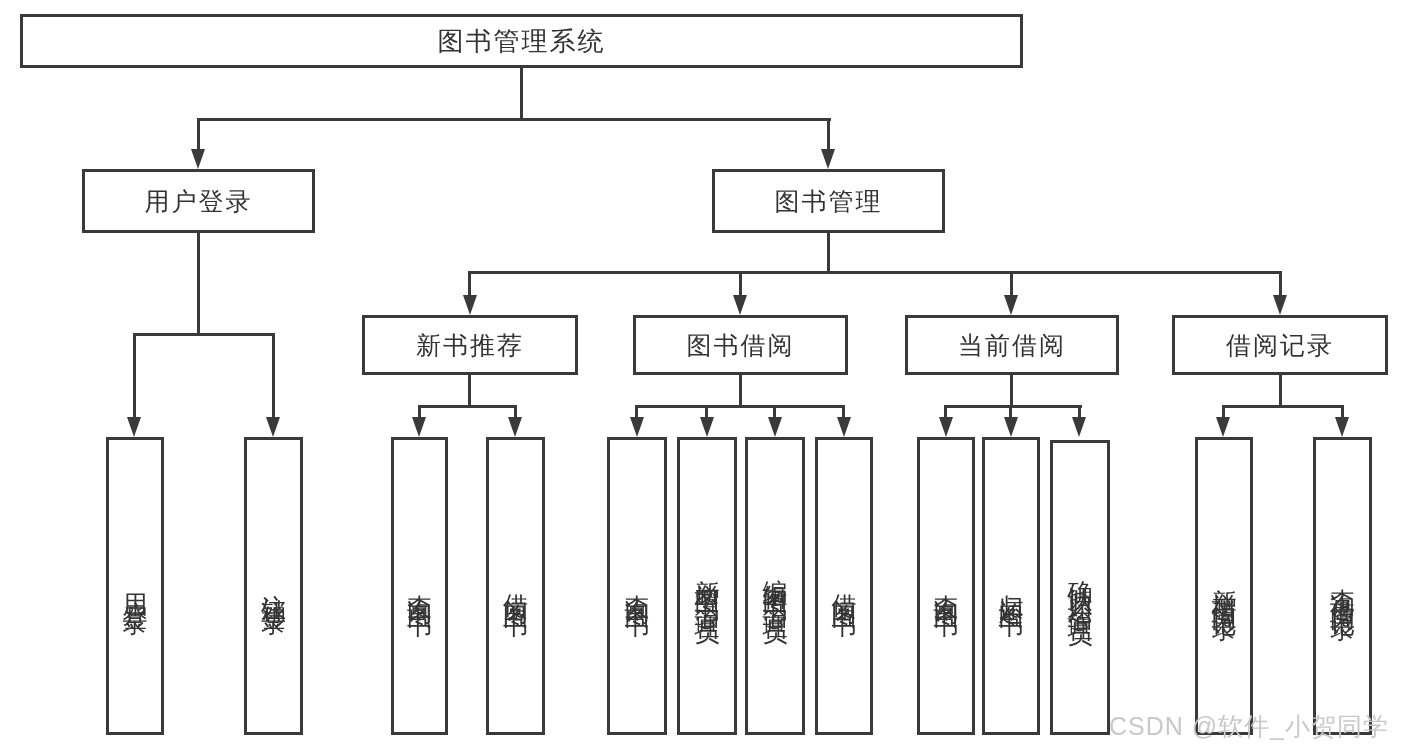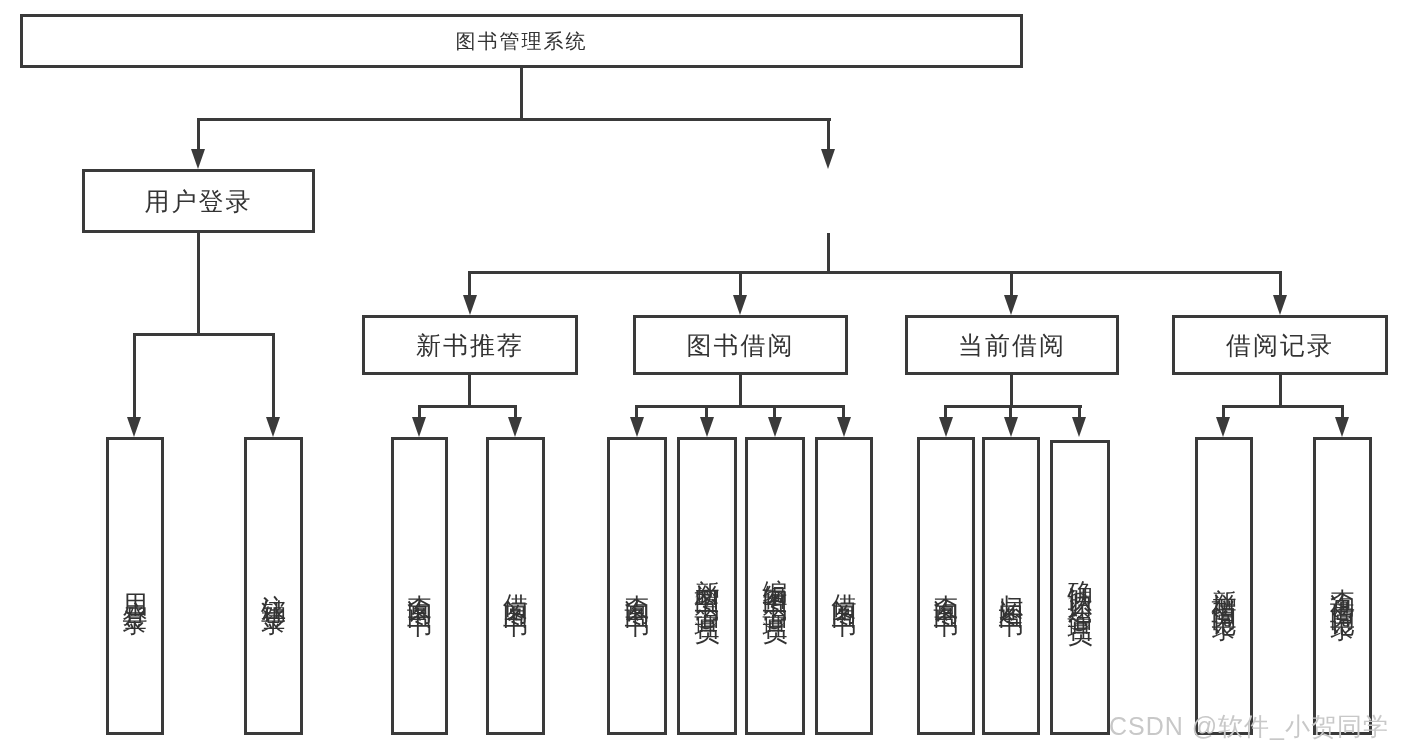--- a/index.html
+++ b/index.html
@@ -23,21 +23,21 @@
     border:3px solid var(--line);
     background:var(--bg);
     display:flex;
     align-items:center;
     justify-content:center;
     font-size:25px;
     color:var(--text);
     letter-spacing:2px;
     white-space:nowrap;
   }
-  .box.title{font-size:20px;}
+  .box.title{font-size:26px;}
   .box.vert{
     writing-mode:vertical-rl;
     text-orientation:mixed;
     letter-spacing:6px;
     line-height:1;
   }
   .vl,.hl{position:absolute;background:var(--line);}
   .vl{width:3px;}
   .hl{height:3px;}
   .ar{
@@ -64,20 +64,21 @@
   <div class="box title" style="left:20px;top:14px;width:1003px;height:54px">图书管理系统</div>
 
   <div class="vl" style="left:520px;top:68px;height:52px"></div>
   <div class="hl" style="left:197px;top:118px;width:634px"></div>
   <div class="vl" style="left:197px;top:118px;height:33px"></div>
   <div class="vl" style="left:827px;top:118px;height:33px"></div>
   <div class="ar" style="left:191px;top:149px"></div>
   <div class="ar" style="left:821px;top:149px"></div>
 
   <div class="box" style="left:82px;top:169px;width:233px;height:64px">用户登录</div>
+  <div class="box" style="left:712px;top:169px;width:233px;height:64px">图书管理</div>
 
   <div class="vl" style="left:197px;top:233px;height:102px"></div>
   <div class="hl" style="left:133px;top:333px;width:142px"></div>
   <div class="vl" style="left:133px;top:333px;height:86px"></div>
   <div class="vl" style="left:272px;top:333px;height:86px"></div>
   <div class="ar" style="left:127px;top:417px"></div>
   <div class="ar" style="left:266px;top:417px"></div>
 
   <div class="vl" style="left:827px;top:233px;height:40px"></div>
   <div class="hl" style="left:468px;top:271px;width:814px"></div>

